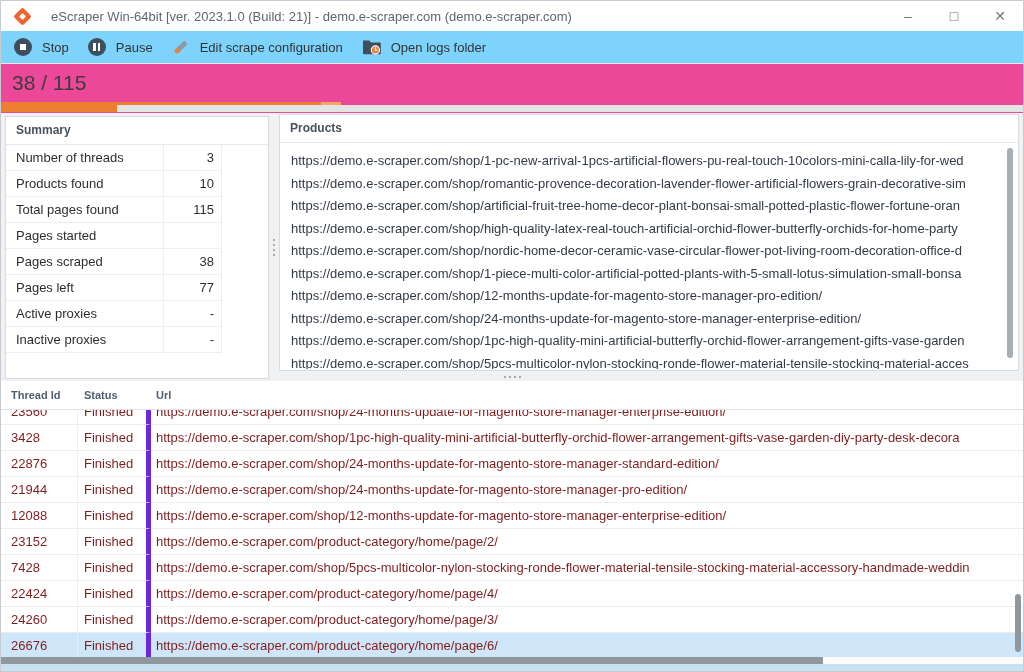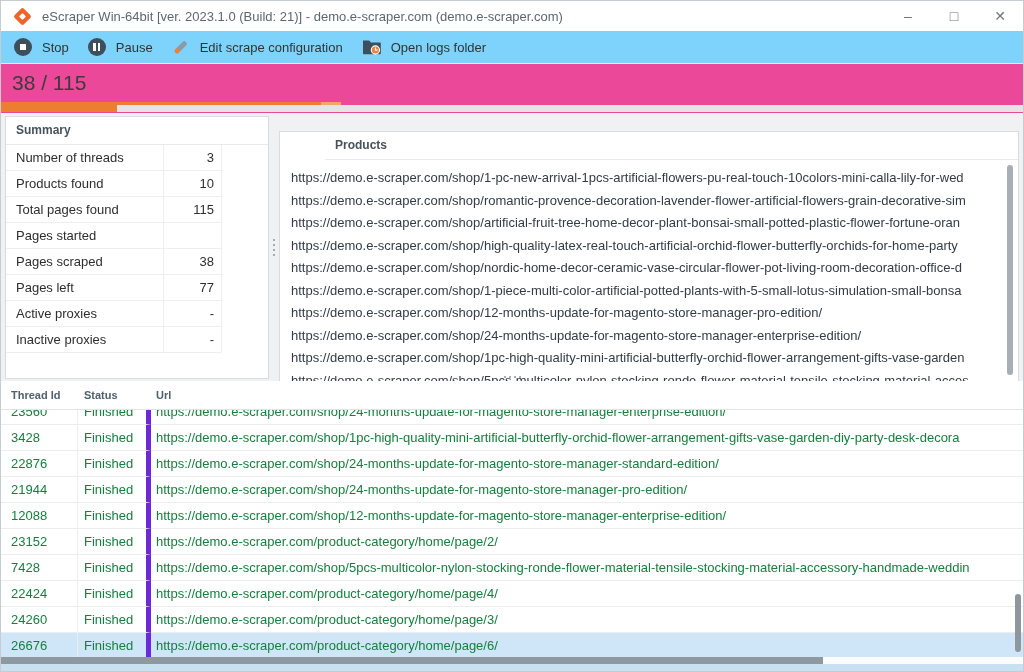--- a/index.html
+++ b/index.html
@@ -6,21 +6,21 @@
   body {
     width:1024px; height:672px;
     font-family:"Liberation Sans", sans-serif;
     background:#ffffff;
     position:relative;
     overflow:hidden;
     box-sizing:border-box;
     border:1px solid #c6ccd2;
   }
   
-  .titlebar { position:absolute; top:0; left:0; right:0; height:30px; background:#fff; display:flex; align-items:center; }
+  .titlebar { position:absolute; top:0; left:0; right:0; height:30px; background:#fff; display:flex; align-items:center;gap:9px; }
   .app-icon { margin-left:15px; width:13px; height:13px; transform:rotate(45deg); background:#F0632A; border-radius:2px; position:relative; flex:0 0 auto; }
   .app-icon::after { content:""; position:absolute; inset:4px; background:#fff; border-radius:1px; }
   .title-text { margin-left:13px; font-size:13px; color:#5E6670; white-space:nowrap; }
   .win-controls { margin-left:auto; display:flex; height:100%; }
   .win-btn { width:46px; height:100%; display:flex; align-items:center; justify-content:center; color:#70767c; font-size:14px; cursor:default; }
   
   .toolbar { position:absolute; top:30px; left:0; right:0; height:32px; background:#7dd3fc; border-bottom:1px solid #e9e9e9; display:flex; align-items:center; padding-left:10px; gap:13px; }
   .tool-item { display:flex; align-items:center; gap:10px; font-size:13px; color:#333; padding:2px 3px; }
   .icon-circle { width:18px; height:18px; border-radius:50%; background:#3E4F5C; display:flex; align-items:center; justify-content:center; flex:0 0 auto; }
   .stop-square { width:6px; height:6px; background:#fff; }
@@ -40,34 +40,34 @@
   .panel-header { height:27px; line-height:27px; padding-left:10px; font-size:12px; font-weight:bold; color:#47525C; border-bottom:1px solid #E7EAEC; }
   
   .panel-summary { left:4px; top:3px; width:264px; height:263px; }
   .summary-row { display:flex; height:26px; font-size:13px; color:#2e2e2e; }
   .summary-label { width:147px; padding-left:10px; border-bottom:1px solid #ECEEF0; display:flex; align-items:center; }
   .summary-value { width:50px; padding-right:7px; border-left:1px solid #ECEEF0; border-right:1px solid #ECEEF0; border-bottom:1px solid #ECEEF0; display:flex; align-items:center; justify-content:flex-end; }
   
   .vsplit { position:absolute; left:268px; top:3px; width:10px; height:263px; display:flex; flex-direction:column; align-items:center; justify-content:center; gap:3px; cursor:col-resize; }
   .vsplit i, .hsplit i { width:2px; height:2px; border-radius:50%; background:#8B949C; }
   
-  .panel-products { left:278px; top:18px; width:740px; height:257px;padding-left:45px; }
+  .panel-products { left:278px; top:1px; width:740px; height:257px; }
   .products-list { position:absolute; top:28px; left:1px; right:1px; bottom:1px; overflow:hidden; padding:7px 0 0 10px; }
   .product-line { height:22.5px; line-height:22.5px; font-size:13px; color:#333B45; white-space:nowrap; overflow:hidden; }
   .products-scrollbar { position:absolute; right:5px; top:33px; width:6px; height:210px; background:#A7AEB5; border-radius:3px; }
   
   .hsplit { position:absolute; left:0; right:0; top:260px; height:8px; display:flex; align-items:center; justify-content:center; gap:3px; cursor:row-resize; }
   
   .table-wrap { position:absolute; left:0; right:0; top:268px; bottom:0; background:#fff; }
   .thead { height:28px; display:flex; align-items:center; font-size:11px; font-weight:bold; color:#50606E; background:#fff; border-bottom:1px solid #E0E4E7; position:relative; z-index:2; }
   .th-id { width:77px; padding-left:10px; box-sizing:border-box; }
   .th-status { width:73px; padding-left:6px; box-sizing:border-box; }
   .th-url { flex:1; padding-left:5px; box-sizing:border-box; }
   .tbody { position:absolute; top:28px; left:0; right:0; height:250px; overflow:hidden; z-index:1; }
-  .trow { display:flex; height:26px; font-size:13px; color:#15803d; background:#fff; }
+  .trow { display:flex; height:26px; font-size:13px; color:#7f1d1d; background:#fff; }
   .trow:first-child { margin-top:-10px; }
   .td { display:flex; align-items:center; box-sizing:border-box; border-bottom:1px solid #EBEDEE; white-space:nowrap; overflow:hidden; background:inherit; }
   .td-id { width:77px; padding-left:10px; border-right:1px solid #EBEDEE; }
   .td-status { width:73px; padding-left:6px; border-right:5px solid #6d28d9; }
   .td-url { flex:1; padding-left:5px; }
   .trow.selected { background:#CFE6F8; }
   .trow.selected .td { border-bottom-color:#CFE6F8; }
   .table-vscroll { position:absolute; right:2px; top:213px; width:6px; height:58px; background:#8F979E; border-radius:3px; z-index:3; }
   .table-hscroll-track { position:absolute; left:0; right:0; bottom:7px; height:7px; background:#fbfbfb; z-index:3; }
   .table-hscroll-thumb { position:absolute; left:0; top:0; width:822px; height:7px; background:#90989F; }

